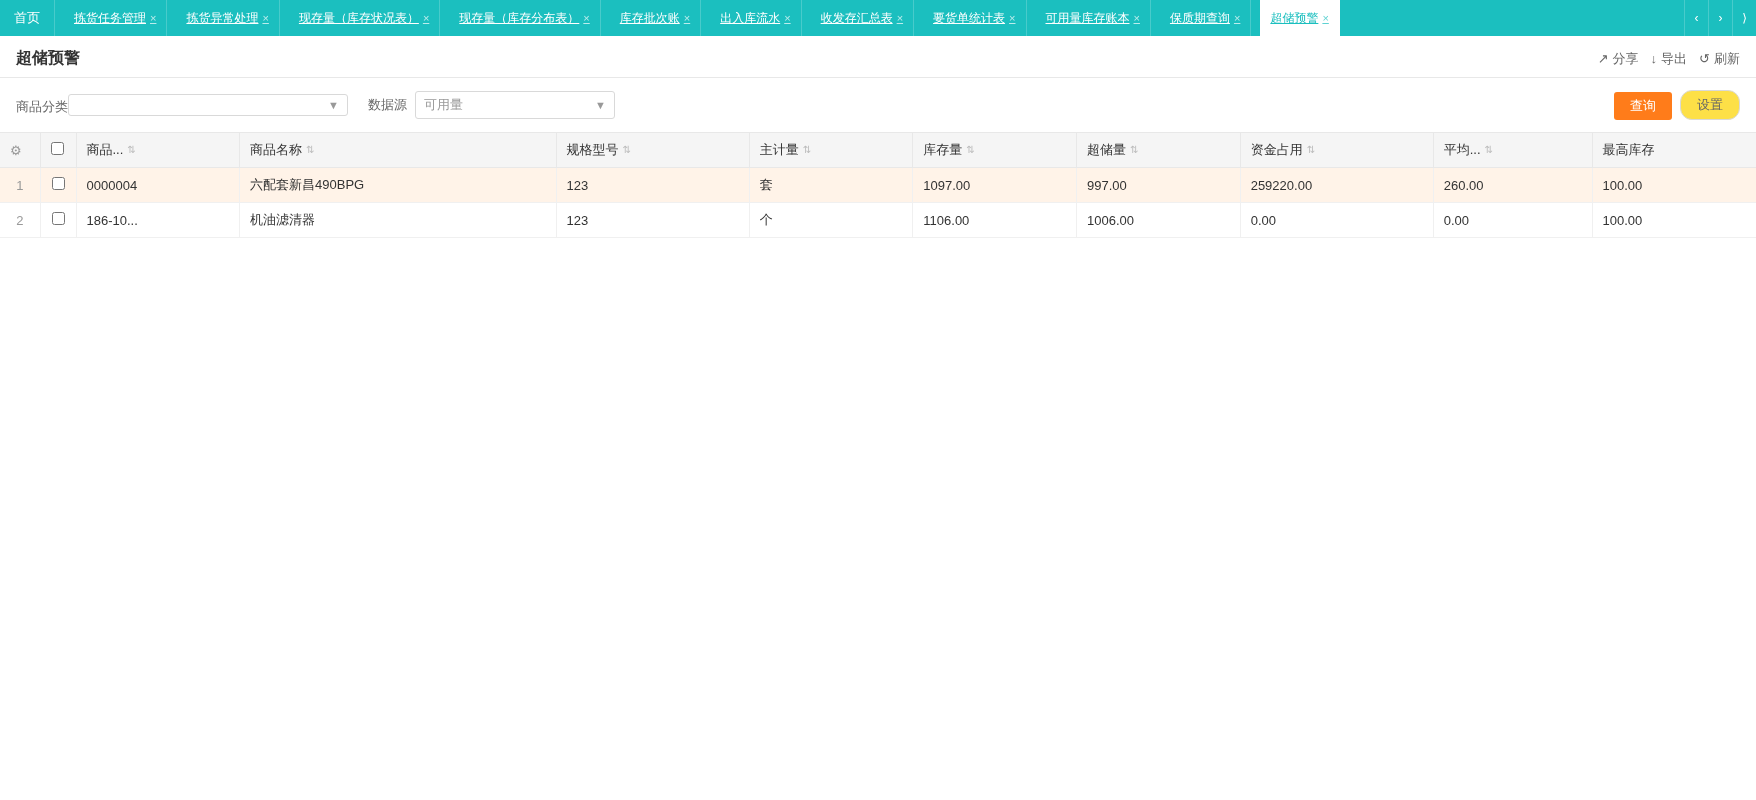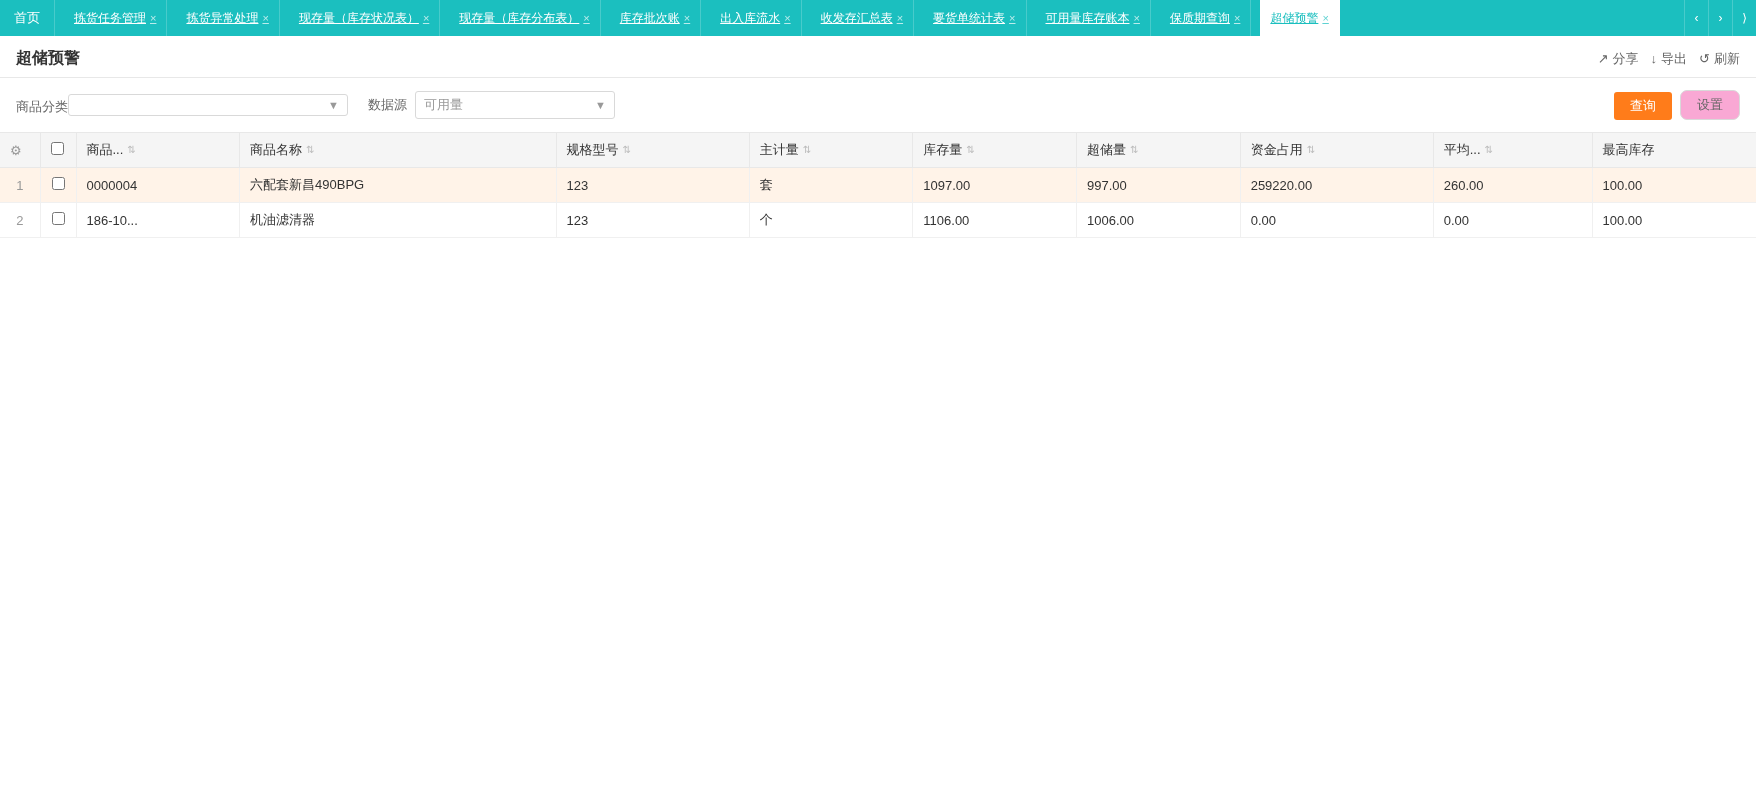--- a/index.html
+++ b/index.html
@@ -139,24 +139,24 @@
     .btn-query {
       background: #ff7c1a;
       color: #fff;
       border: none;
       border-radius: 3px;
       padding: 5px 16px;
       cursor: pointer;
       font-size: 13px;
     }
     .btn-settings {
-      background: #f9a8d4;
+      background: #fde047;
       color: #666;
       border: 1px solid #d9d9d9;
-      border-radius: 7px;
+      border-radius: 12px;
       padding: 5px 16px;
       cursor: pointer;
       font-size: 13px;
     }
 
     
     .datasource-filter {
       display: flex;
       align-items: center;
       gap: 8px;

